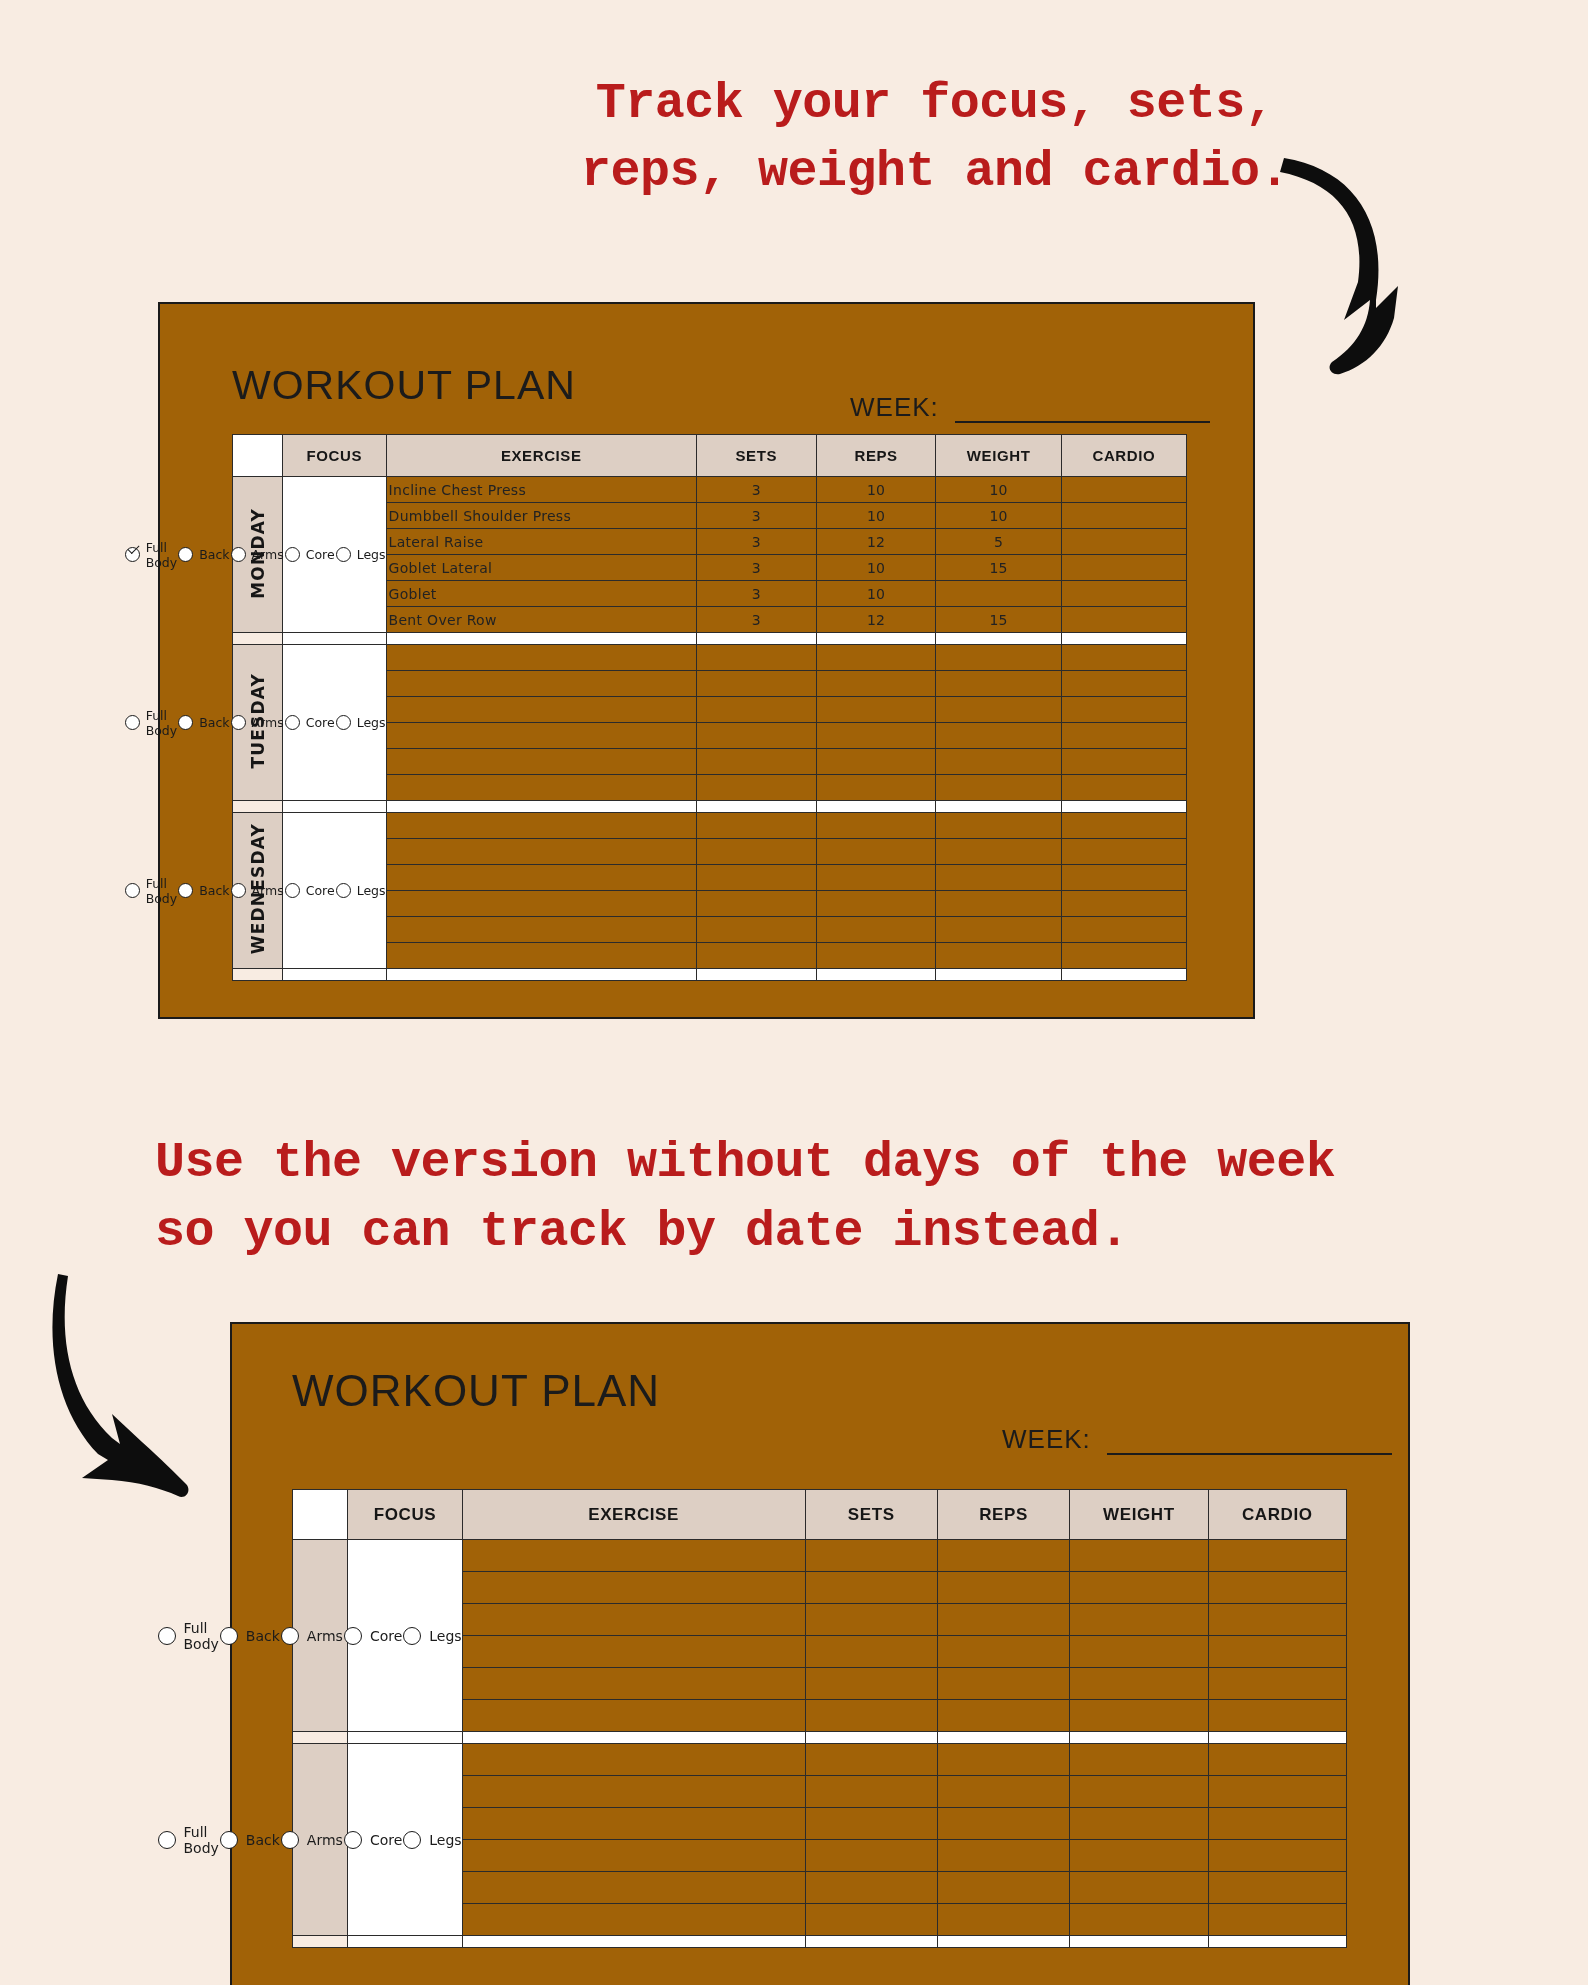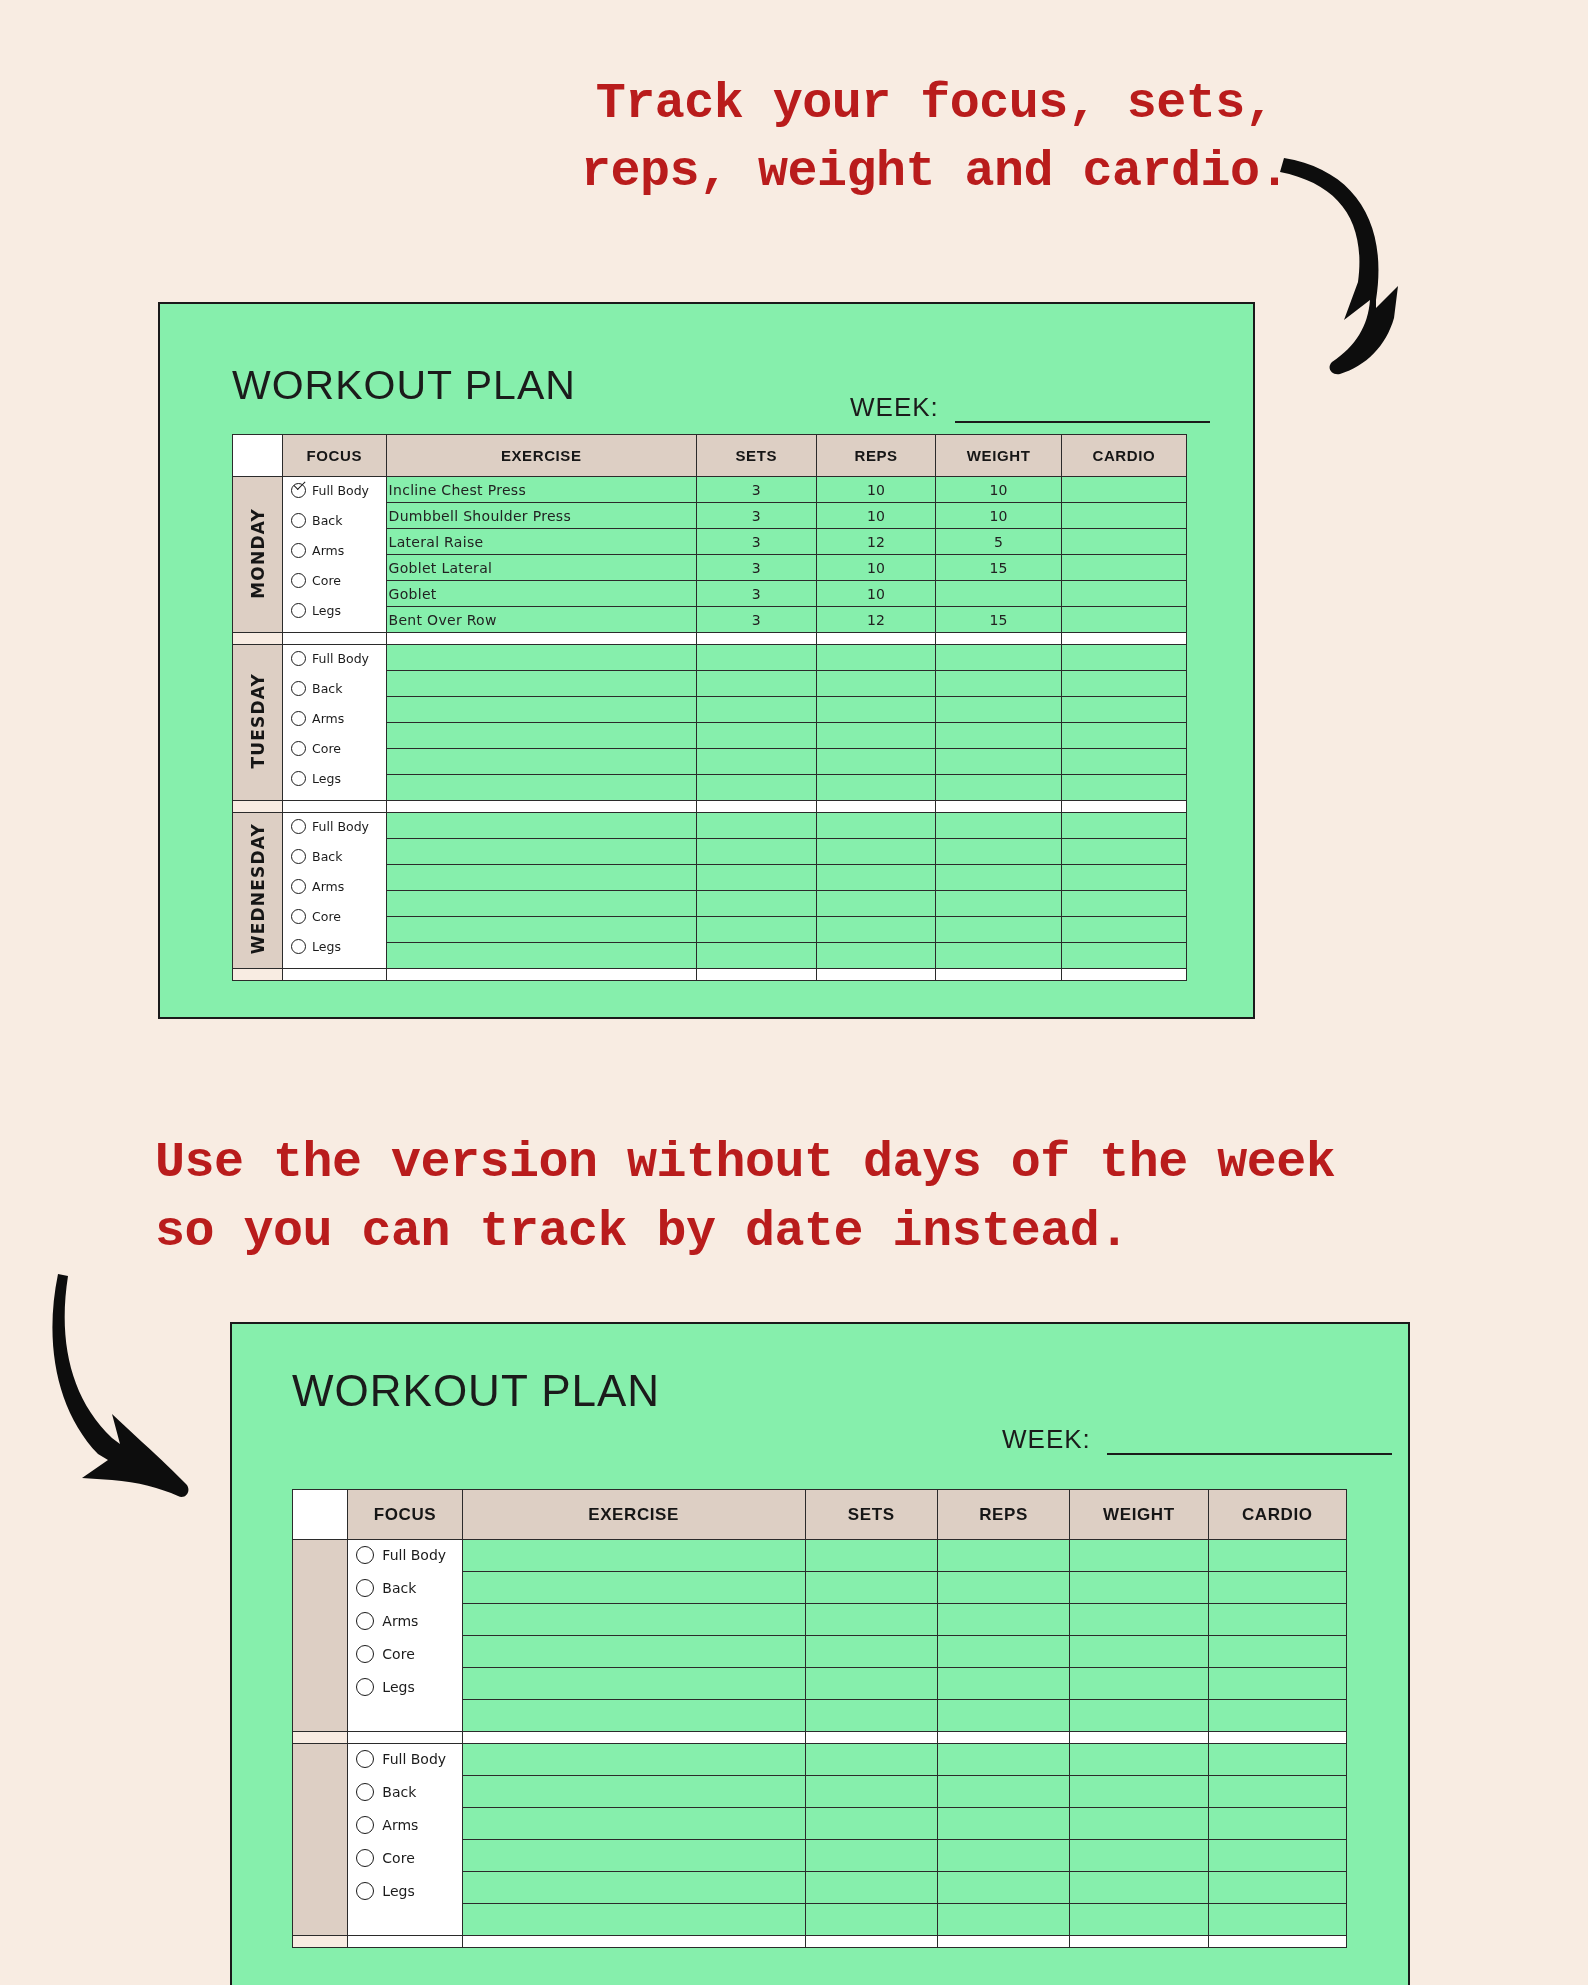--- a/index.html
+++ b/index.html
@@ -44,21 +44,21 @@
   
   .arrow {
     position: absolute;
   }
   #arrow-top { left: 1270px; top: 150px; }
   #arrow-bottom { left: 50px; top: 1270px; }
 
   
   .sheet {
     position: absolute;
-    background: #86efac;
+    background: #a16207;
     border: 2px solid #1a1a1a;
     box-sizing: border-box;
   }
   #sheet-top {
     left: 158px;
     top: 302px;
     width: 1097px;
     height: 717px;
   }
   #sheet-bottom {
@@ -175,24 +175,24 @@
     display: inline-block;
   }
 
   .focus-cell {
     padding: 6px 0 6px 8px;
     vertical-align: top;
     background: #ffffff;
   }
   .focus-list {
     display: flex;
-    flex-direction: column;
-    justify-content: flex-start;
+    flex-direction: row;
+    justify-content: flex-end;
     height: 100%;
-    gap: 15px;
+    gap: 1px;
   }
   .focus-item {
     display: flex;
     align-items: center;
     gap: 6px;
     font-size: 12.5px;
     color: #1b1b1b;
   }
   #sheet-bottom .focus-item { font-size: 14px; gap: 8px; }
   .radio {

